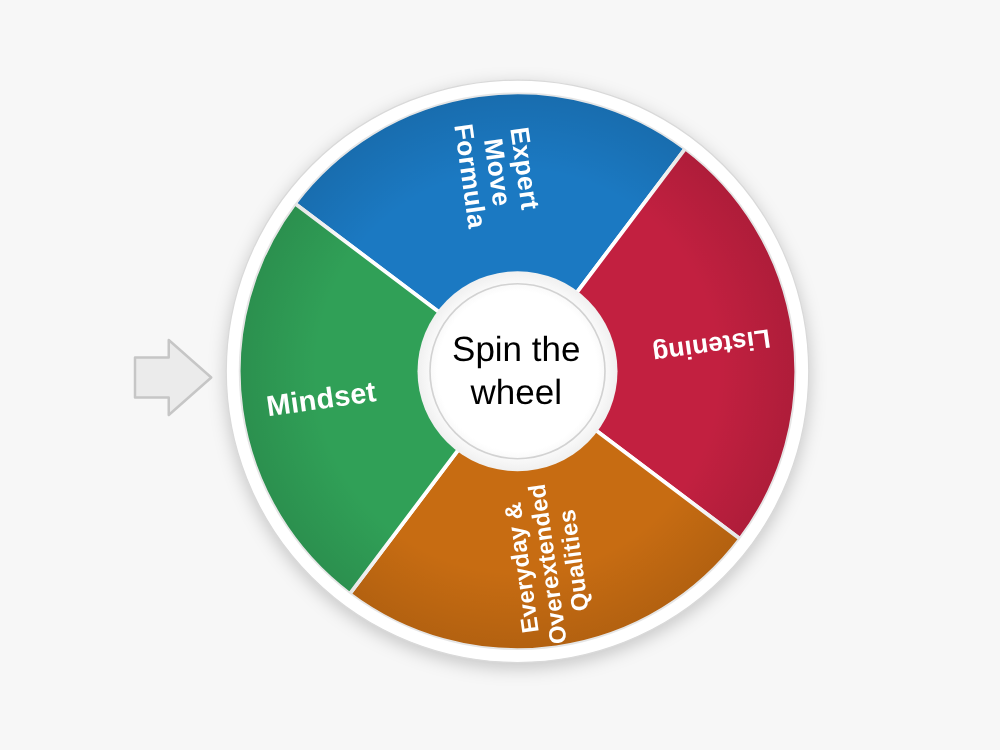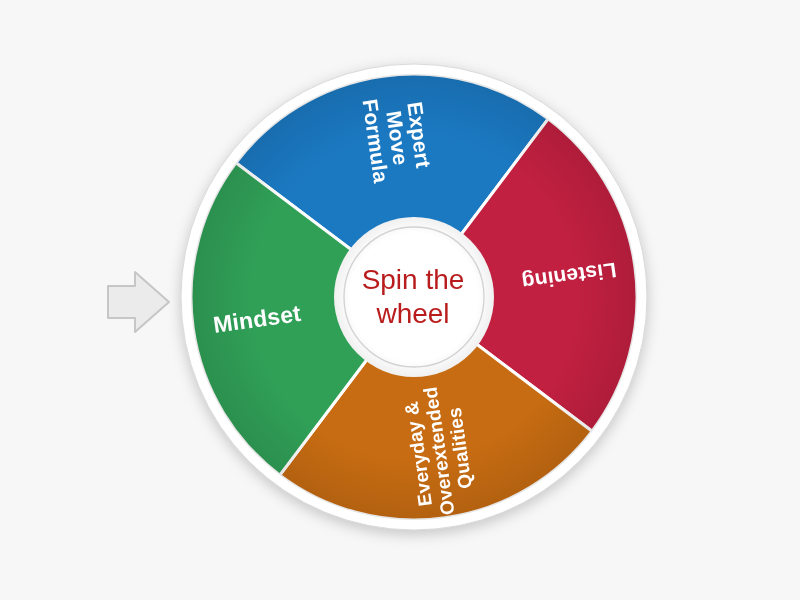--- a/index.html
+++ b/index.html
@@ -22,21 +22,21 @@
     font-weight: 600;
     line-height: 22px;
     text-align: center;
     white-space: pre-line;
     letter-spacing: 0.2px;
     pointer-events: none;
   }
   .center-label {
     position: absolute;
     transform: translate(-50%, -50%);
-    color: #b91c1c;
+    color: #000000;
     font-size: 28px;
     font-weight: 400;
     line-height: 34px;
     text-align: center;
     white-space: pre-line;
     pointer-events: none;
   }
 </style>
 </head>
 <body>

